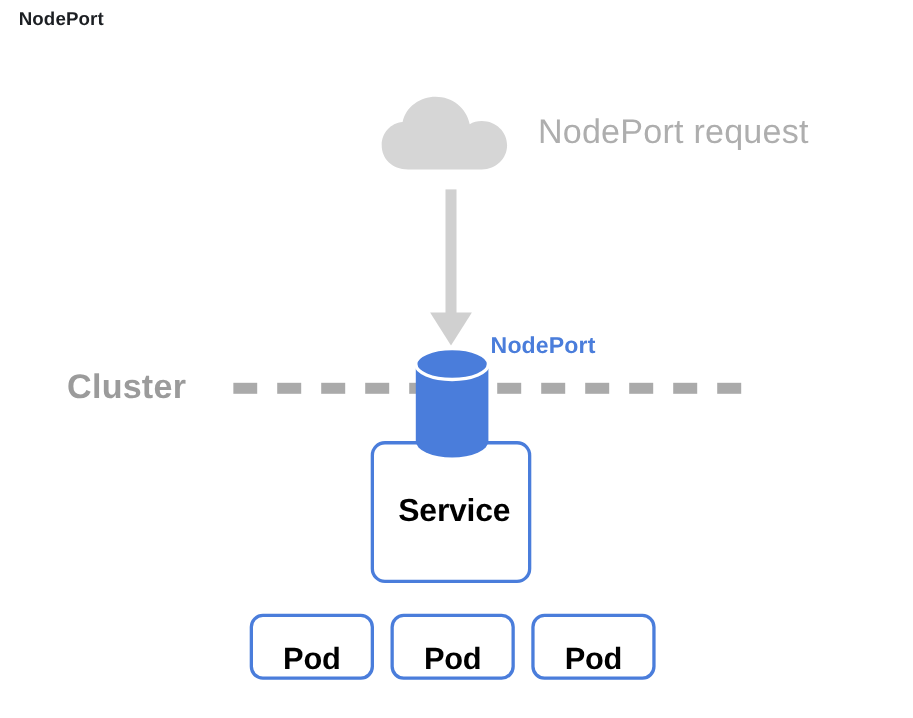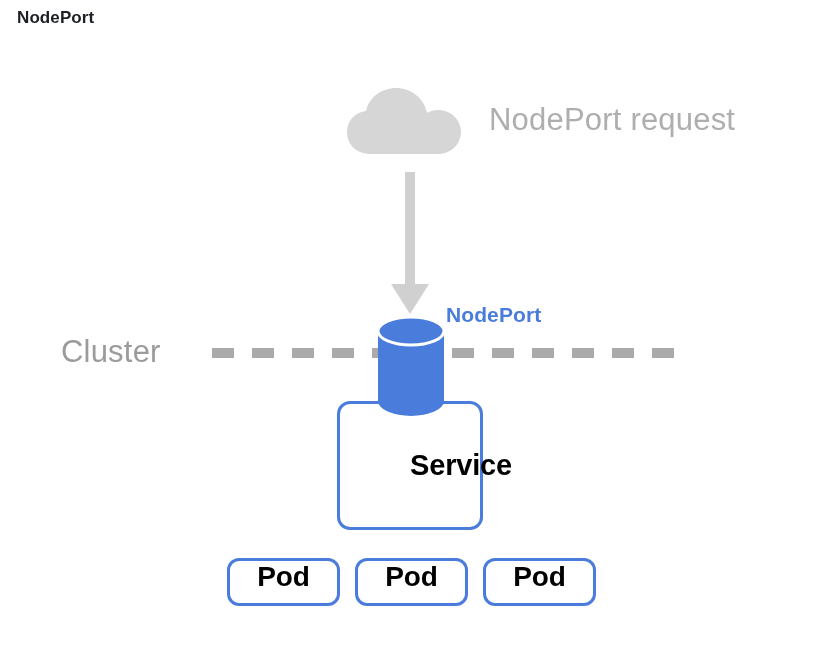--- a/index.html
+++ b/index.html
@@ -62,21 +62,21 @@
     width: 48px;
     height: 144px;
   }
 
   
   #cluster-label {
     position: absolute;
     left: 61px;
     top: 334px;
     font-size: 31px;
-    font-weight: normal;
+    font-weight: bold;
     color: #9b9b9b;
     white-space: nowrap;
     letter-spacing: 0.2px;
   }
   #cluster-dashed-line {
     position: absolute;
     left: 212px;
     top: 348px;
     width: 474px;
     height: 10px;
@@ -100,21 +100,20 @@
   #service-label {
     position: absolute;
     left: 0;
     top: 45px;
     width: 146px;
     text-align: center;
     font-size: 29px;
     font-weight: bold;
     color: #000000;
     letter-spacing: -0.2px;
-    padding-left: 48px;
   }
 
   
   #nodeport-cylinder {
     position: absolute;
     left: 374px;
     top: 314px;
     width: 74px;
     height: 104px;
   }
@@ -135,27 +134,27 @@
     left: 227px;
     top: 558px;
     width: 370px;
     height: 65px;
     display: flex;
     flex-direction: row;
     gap: 15px;
   }
   .pod-box {
     width: 113px;
-    height: 48px;
+    height: 60px;
     box-sizing: border-box;
     border: 3px solid #4a7ddb;
     border-radius: 12px;
     background: #ffffff;
     display: flex;
-    align-items: flex-start;
+    align-items: flex-end;
     justify-content: center;
   }
   .pod-label {
     font-size: 28px;
     font-weight: bold;
     color: #000000;
     letter-spacing: -0.2px;
   }
 </style>
 </head>

